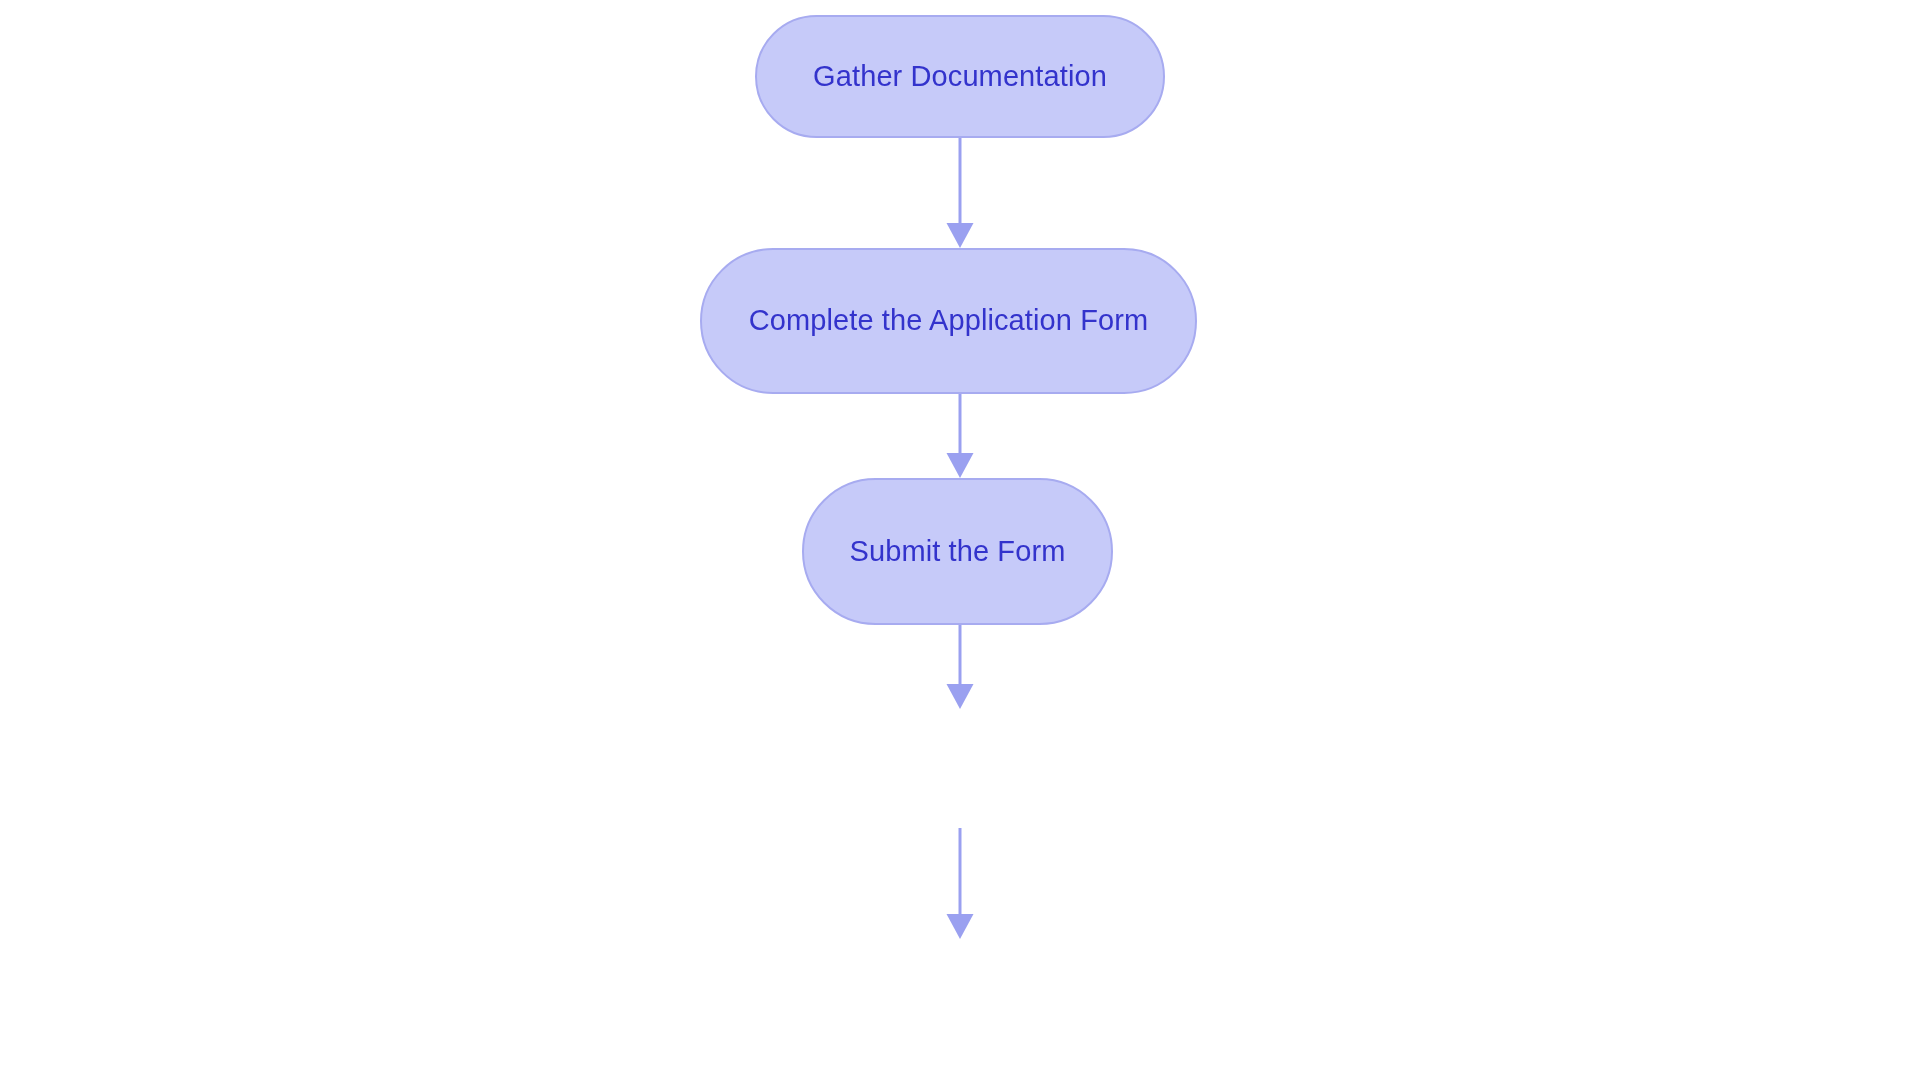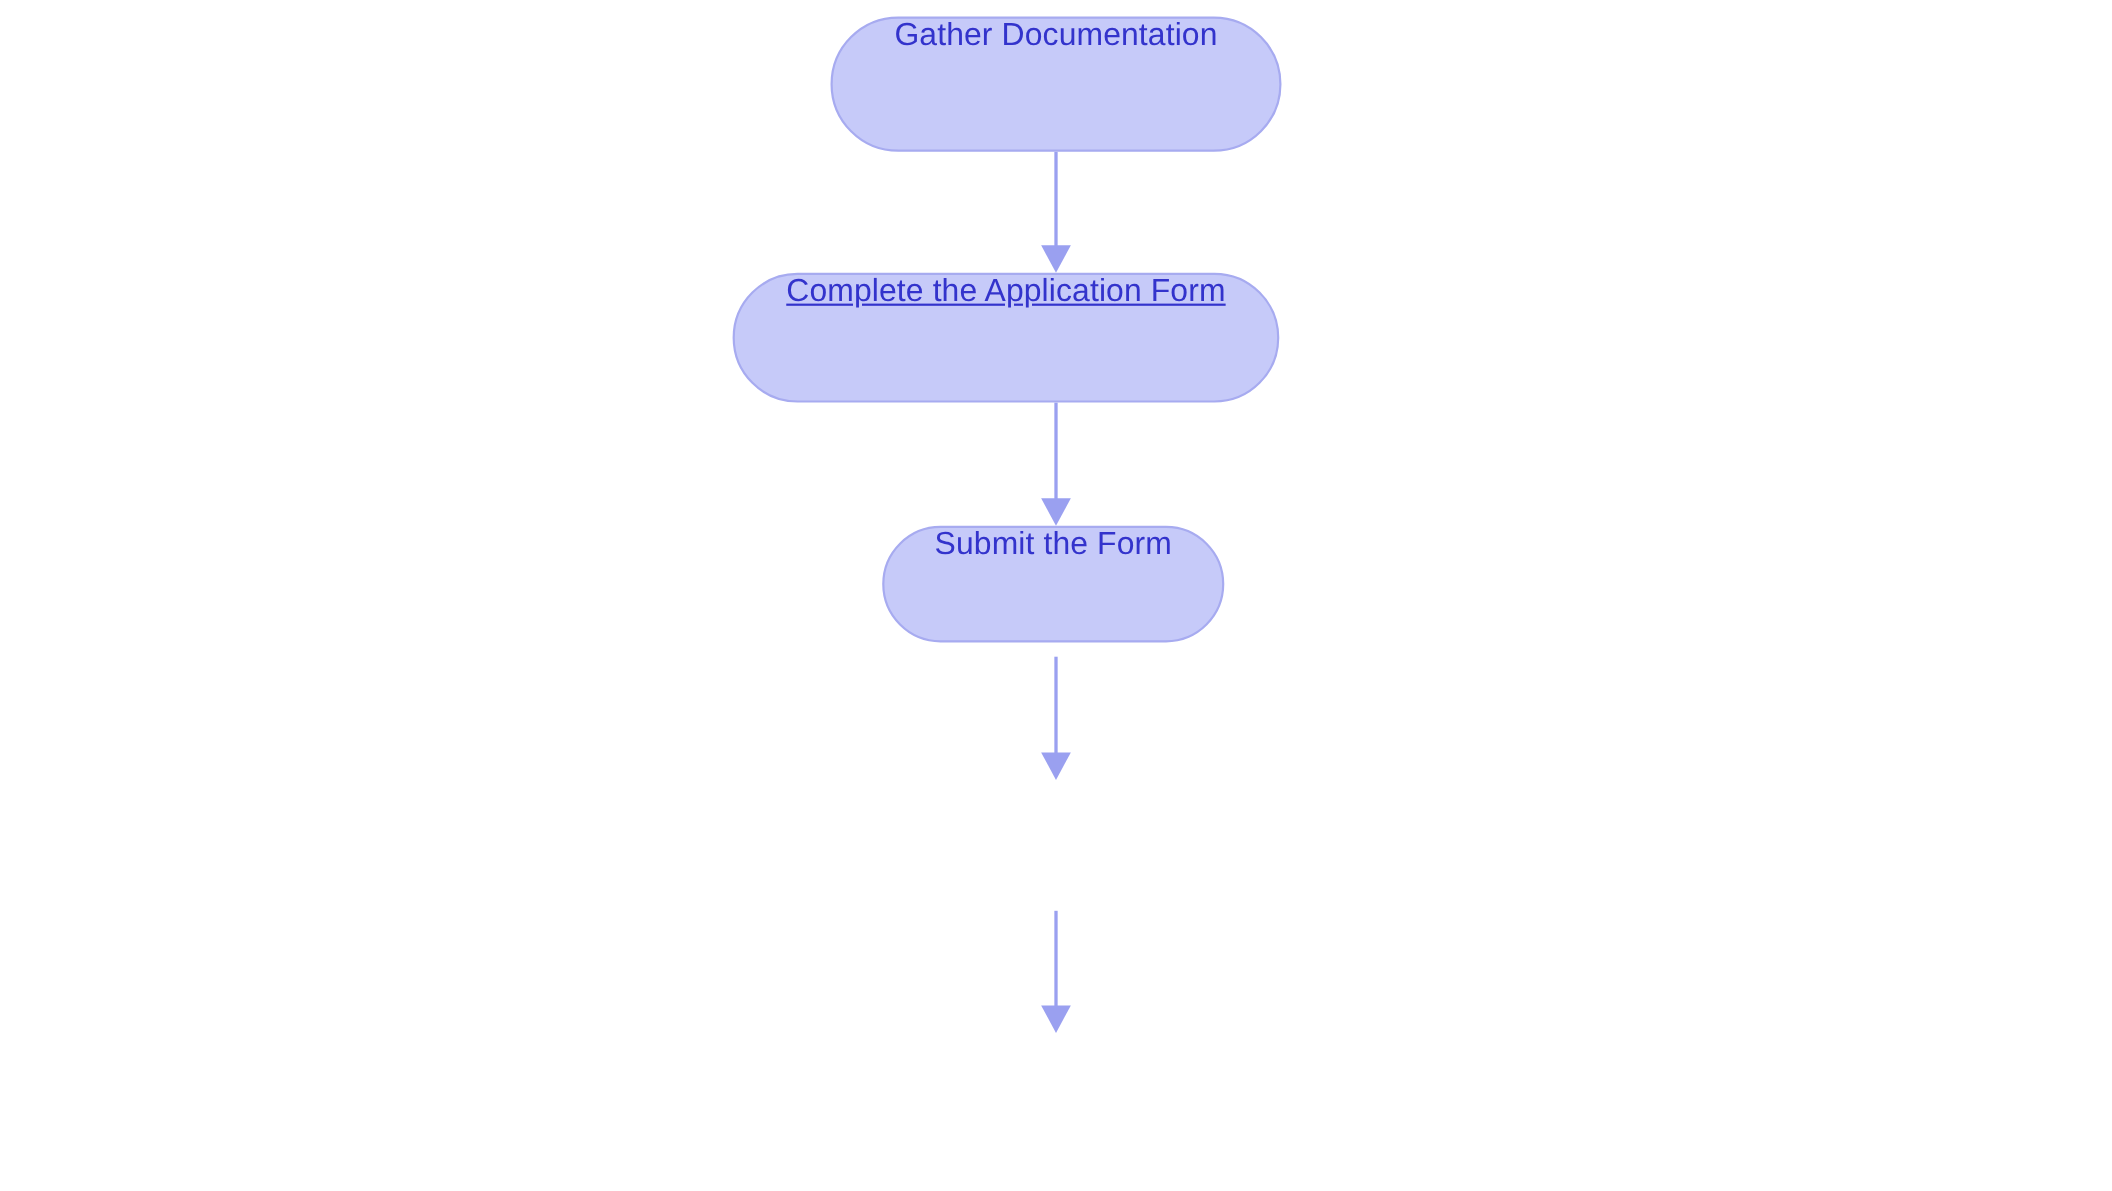--- a/index.html
+++ b/index.html
@@ -25,42 +25,42 @@
     top: 0;
     left: 0;
     width: 1920px;
     height: 1083px;
     display: block;
   }
   .flow-node {
     position: absolute;
     box-sizing: border-box;
     display: flex;
-    align-items: flex-start;
+    align-items: center;
     justify-content: center;
     background: #c6caf9;
     border: 2px solid #a7abf0;
     border-radius: 9999px;
     color: #3333cc;
     font-family: "Liberation Sans", "DejaVu Sans", sans-serif;
     font-size: 29px;
     font-weight: 400;
     letter-spacing: 0.1px;
     line-height: 1.1;
     white-space: nowrap;
     user-select: none;
   }
   .flow-node .node-label {
     display: block;
     padding: 0 8px;
   }
   
   #node-0 { left: 755px; top: 15px;  width: 410px; height: 123px; }
-  #node-1 { left: 666px; top: 248px; width: 497px; height: 118px; text-decoration: underline; }
-  #node-2 { left: 802px; top: 478px; width: 311px; height: 106px; }
+  #node-1 { left: 700px; top: 248px; width: 497px; height: 146px; }
+  #node-2 { left: 802px; top: 478px; width: 311px; height: 147px; }
   #node-3 { left: 813px; top: 709px; width: 297px; height: 119px; }
   #node-4 { left: 777px; top: 939px; width: 366px; height: 124px; }
 </style>
 </head>
 <body>
 
 <div id="flowchart-canvas">
 
   <svg id="flow-svg" viewBox="0 0 1920 1083" xmlns="http://www.w3.org/2000/svg" aria-hidden="true">
     <g id="edge-layer" stroke="#9aa0f0" fill="#9aa0f0">

